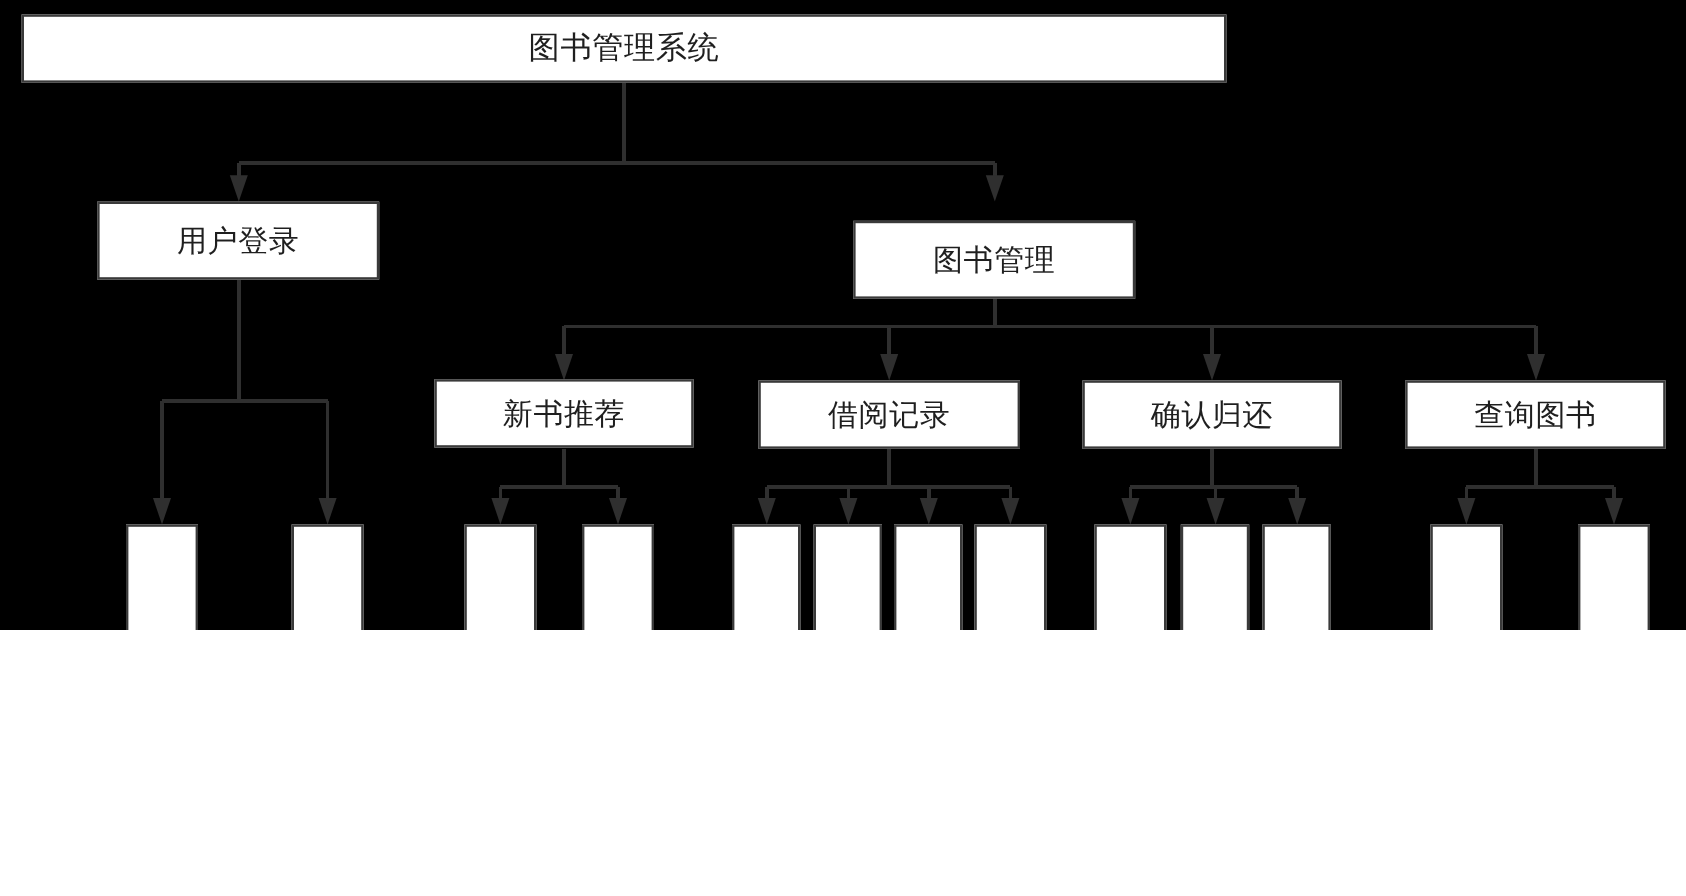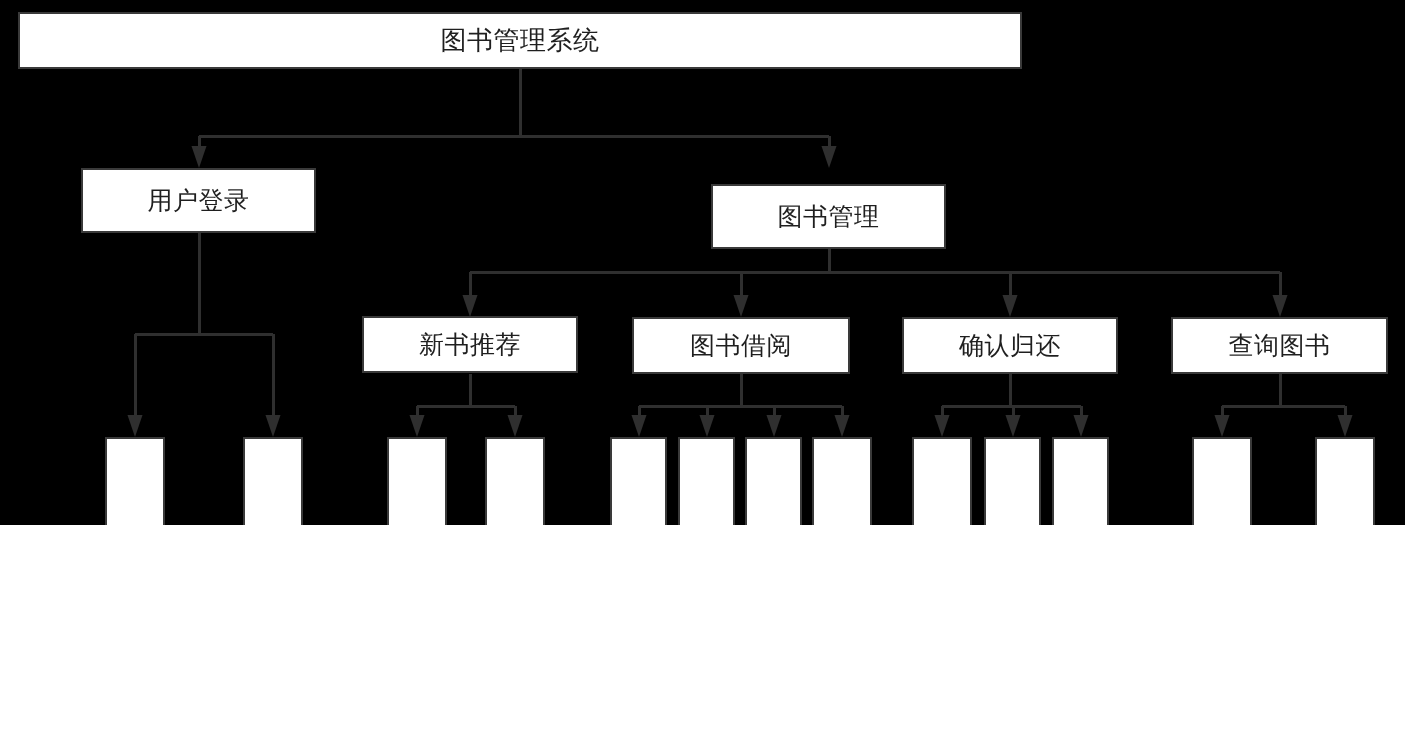--- a/index.html
+++ b/index.html
@@ -132,21 +132,21 @@
       <div class="node node-h" style="left: 81px; top: 168px; width: 235px; height: 65px;">
         <span>用户登录</span>
       </div>
       <div class="node node-h" style="left: 711px; top: 168px; width: 235px; height: 65px; margin-top: 16px;">
         <span>图书管理</span>
       </div>
       <div class="node node-h" style="left: 362px; top: 316px; width: 216px; height: 57px;">
         <span>新书推荐</span>
       </div>
       <div class="node node-h" style="left: 632px; top: 317px; width: 218px; height: 57px;">
-        <span>图书借阅</span>
+        <span>借阅记录</span>
       </div>
       <div class="node node-h" style="left: 902px; top: 317px; width: 216px; height: 57px;">
         <span>确认归还</span>
       </div>
       <div class="node node-h" style="left: 1171px; top: 317px; width: 217px; height: 57px;">
         <span>查询图书</span>
       </div>
       <div class="node node-v" style="left: 105px; top: 437px; width: 60px; height: 297px;">
         <span>用户登录</span>
       </div>

